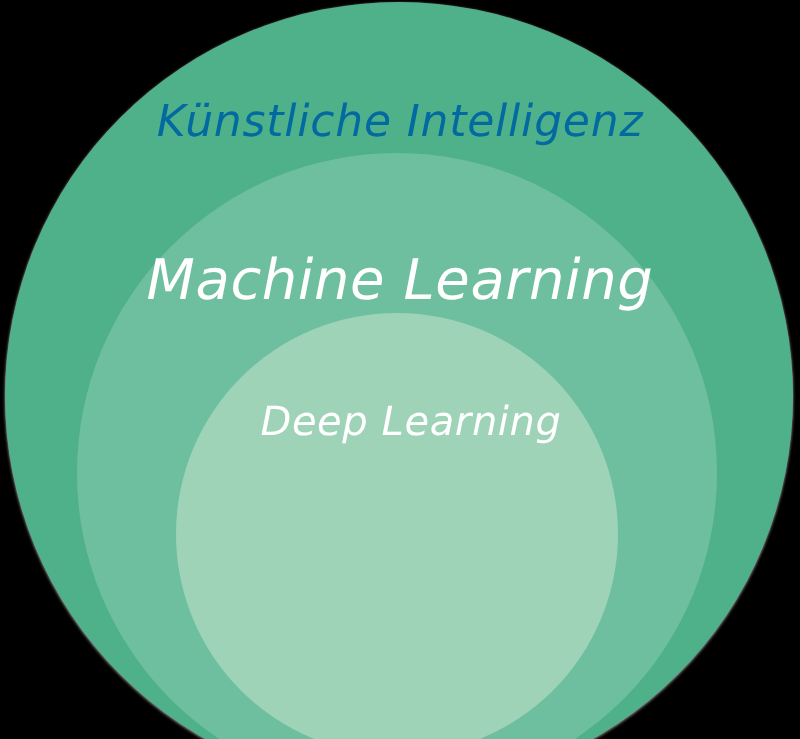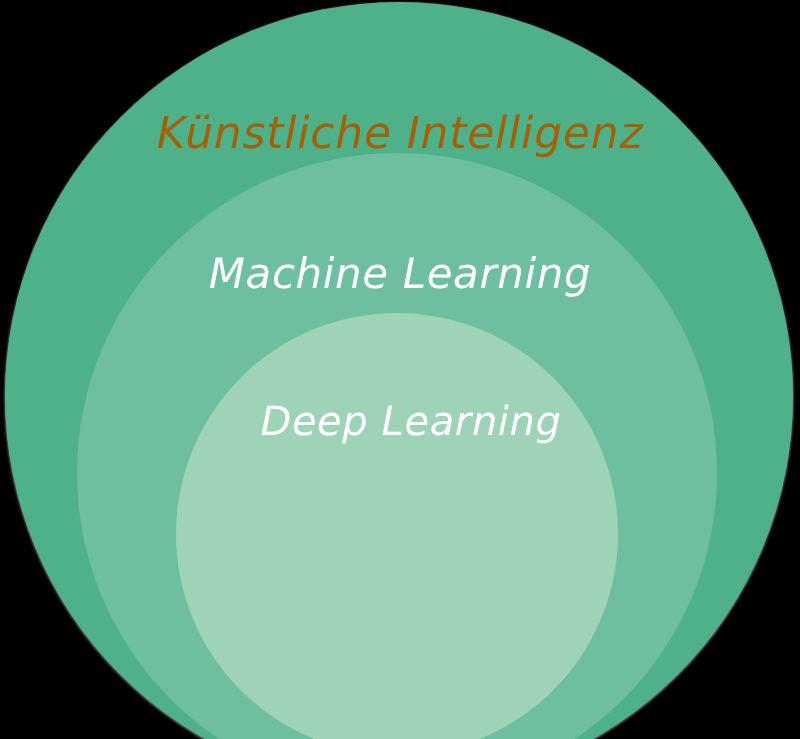--- a/index.html
+++ b/index.html
@@ -57,21 +57,21 @@
   }
 
   #label-ai {
     top: 84px;
     font-size: 44px;
     letter-spacing: 0.8px;
   }
 
   #label-ml {
     top: 226px;
-    font-size: 42px;
+    font-size: 56px;
     letter-spacing: 0.6px;
     text-align: center;
   }
 
   #label-dl {
     top: 378px;
     font-size: 40px;
     letter-spacing: 0.6px;
   }
 </style>
@@ -88,20 +88,20 @@
     </defs>
 
     <circle id="circle-ai" filter="url(#soft-edge)" cx="399" cy="396" r="394" fill="#4FB189"></circle>
 
     <circle id="circle-ml" cx="397" cy="473" r="320" fill="#6EBFA0"></circle>
 
     <circle id="circle-dl" cx="397" cy="534" r="221" fill="#9ED3B8"></circle>
   </svg>
 
   <div class="label-layer">
-    <div class="circle-label" id="label-ai" style="top: 112px; color: #a16207;">Künstliche Intelligenz</div>
+    <div class="circle-label" id="label-ai" style="top: 100px; color: #0369a1;">Künstliche Intelligenz</div>
 
     <div class="circle-label" id="label-ml" style="top: 253px; color: rgb(255, 255, 255);">Machine Learning</div>
 
     <div class="circle-label" id="label-dl" style="top: 402px; color: rgb(255, 255, 255); padding-left: 11px;">Deep Learning</div>
   </div>
 
 </div>
 
 </body></html>

